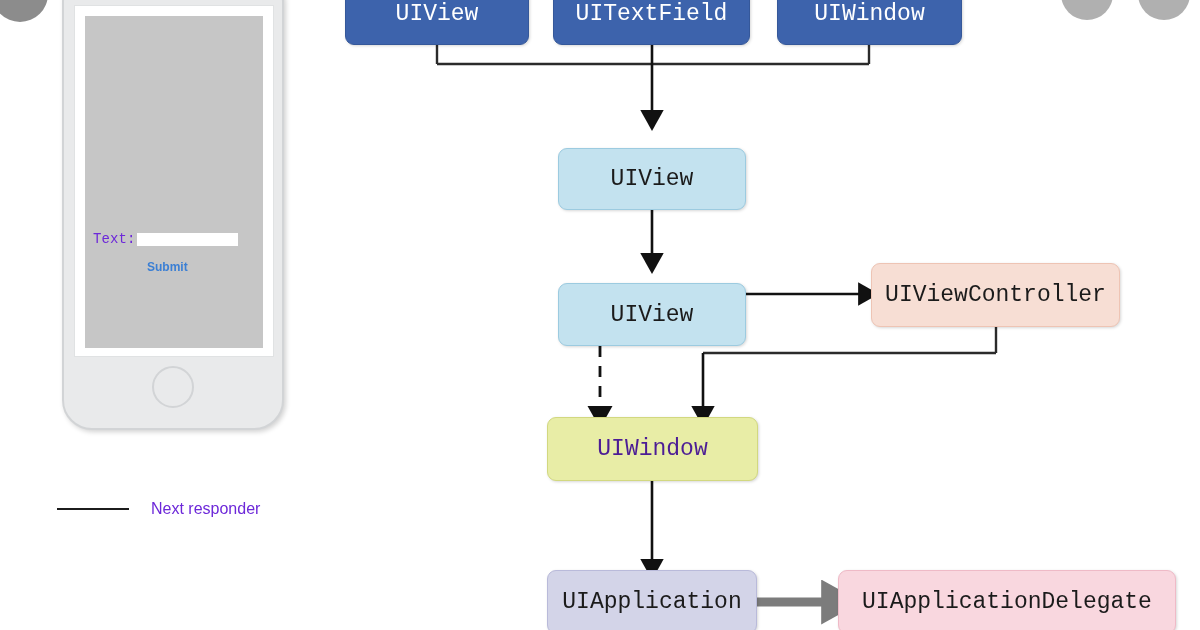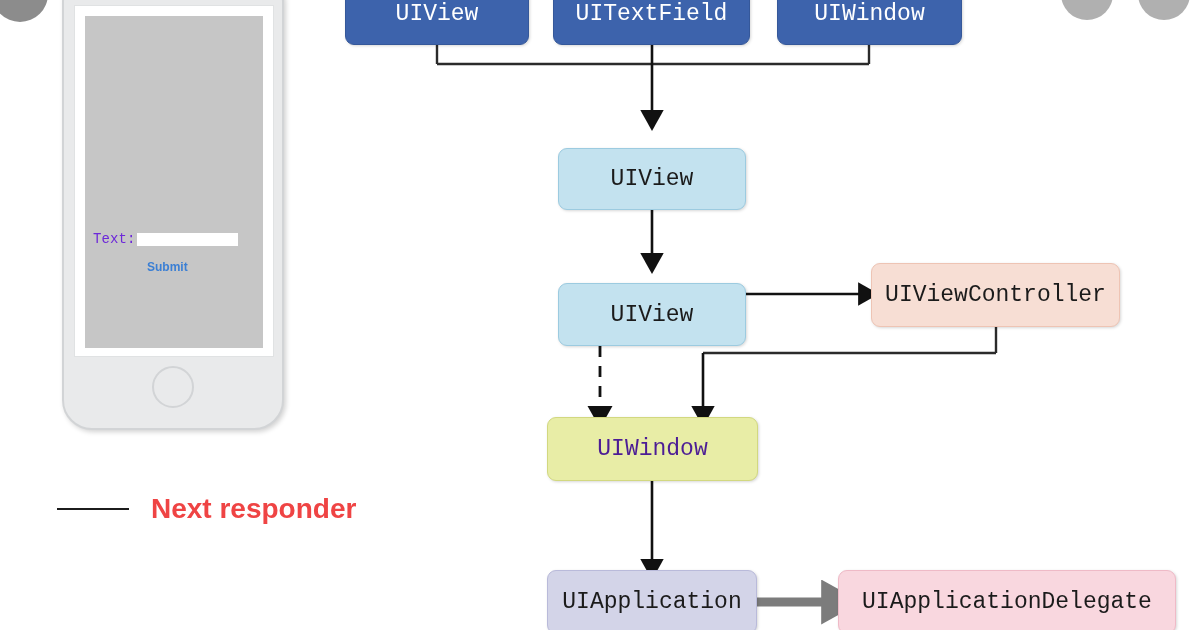--- a/index.html
+++ b/index.html
@@ -61,23 +61,22 @@
     background: #e9eaeb; border: 2px solid #d2d4d6;
   }
 
   
   .legend { position: absolute; left: 57px; top: 492px; }
   .legend-row { display: flex; align-items: center; height: 33px; }
   .legend-swatch-wrap { width: 94px; display: flex; align-items: center; }
   .swatch-thin  { width: 72px; height: 2px;  background: #1c1c1c; }
   .swatch-thick { width: 72px; height: 7px;  background: #7c7c7c; }
   .legend-label {
-    font-size: 28px; color: #ef4444;
+    font-size: 16px; color: #6d28d9;
     font-family: "Liberation Sans", sans-serif;
-    font-weight: bold;
   }
 
   
   .node {
     position: absolute;
     display: flex; align-items: center; justify-content: center;
     border-radius: 9px;
     font-family: "Liberation Mono", monospace;
     font-size: 23px;
     white-space: nowrap;

